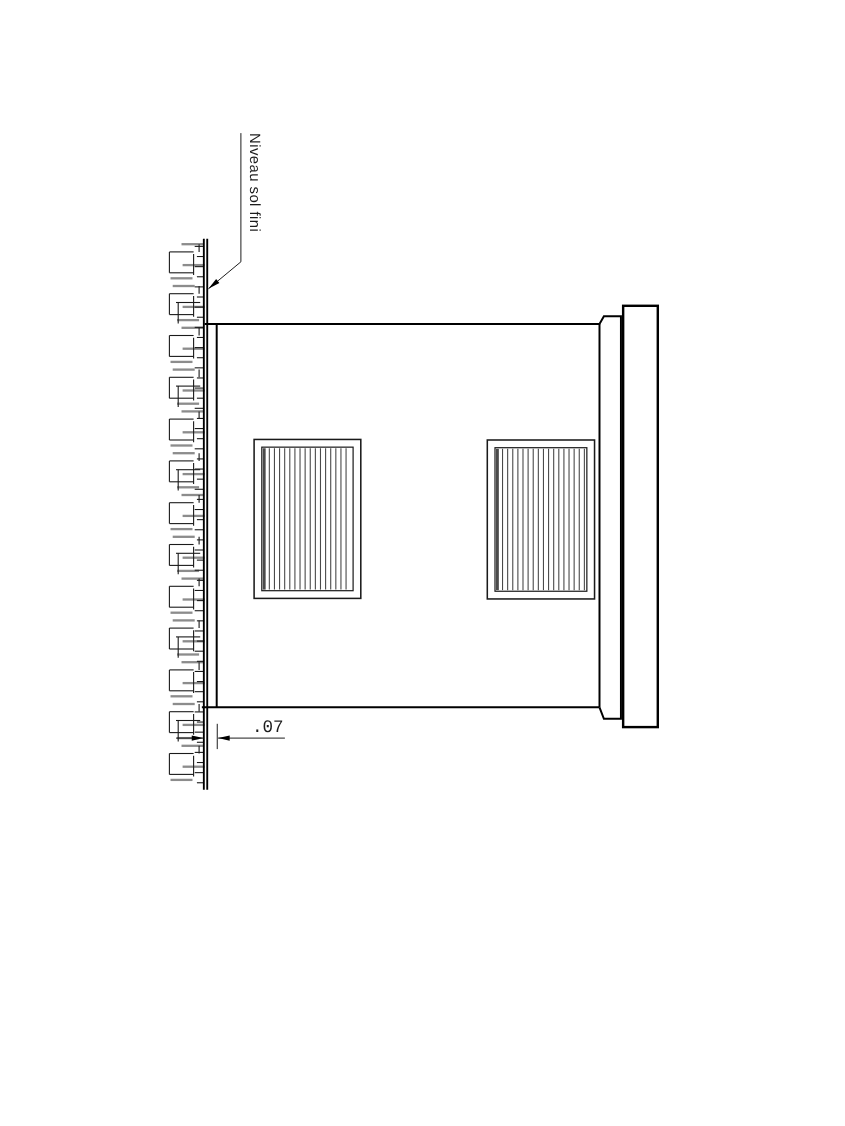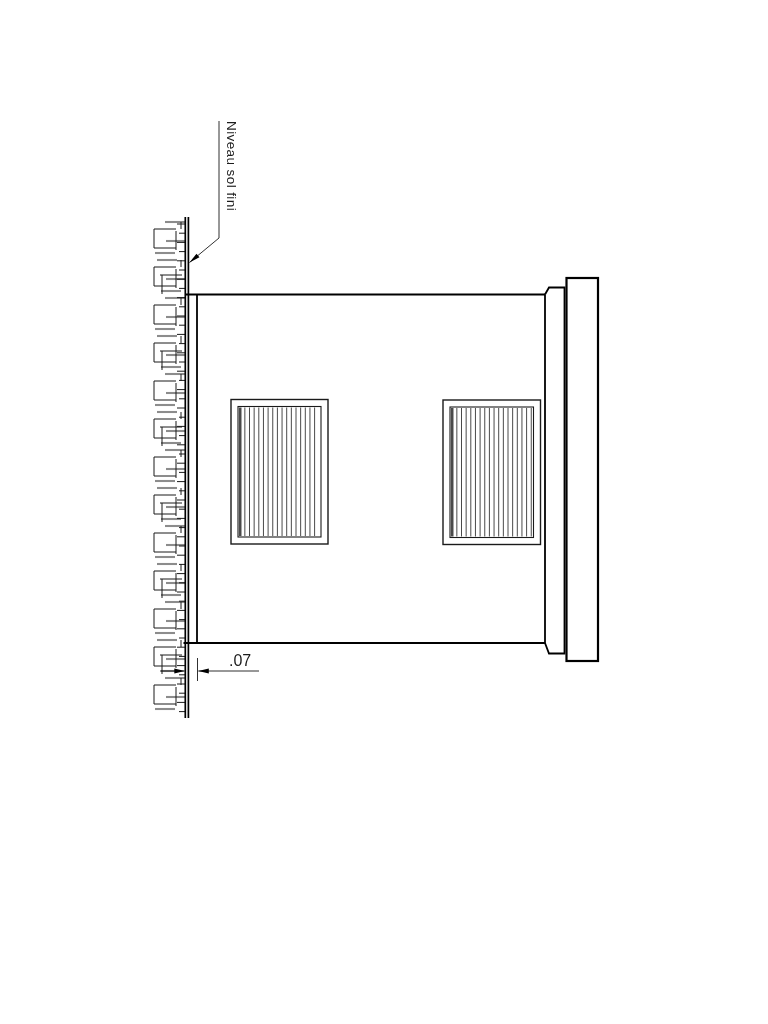--- a/index.html
+++ b/index.html
@@ -23,20 +23,21 @@
     transform-origin: 0 0;
     color: #1c1c1c;
     letter-spacing: 0.4px;
     line-height: 18px;
   }
   .label-dim {
     position: absolute;
     white-space: nowrap;
     color: #1c1c1c;
     line-height: 1;
+    font-family: Liberation Mono, monospace;
   }
 </style>
 </head>
 <body>
 
 <div class="canvas">
   <svg id="drawing-svg" width="768" height="1024" viewBox="0 0 768 1024">
     <g id="g-hatch">
         <line x1="165" y1="222" x2="185" y2="222" stroke="#8c8c8c" stroke-width="2.1"></line>
         <line x1="166" y1="241" x2="186" y2="241" stroke="#8c8c8c" stroke-width="2.1"></line>

